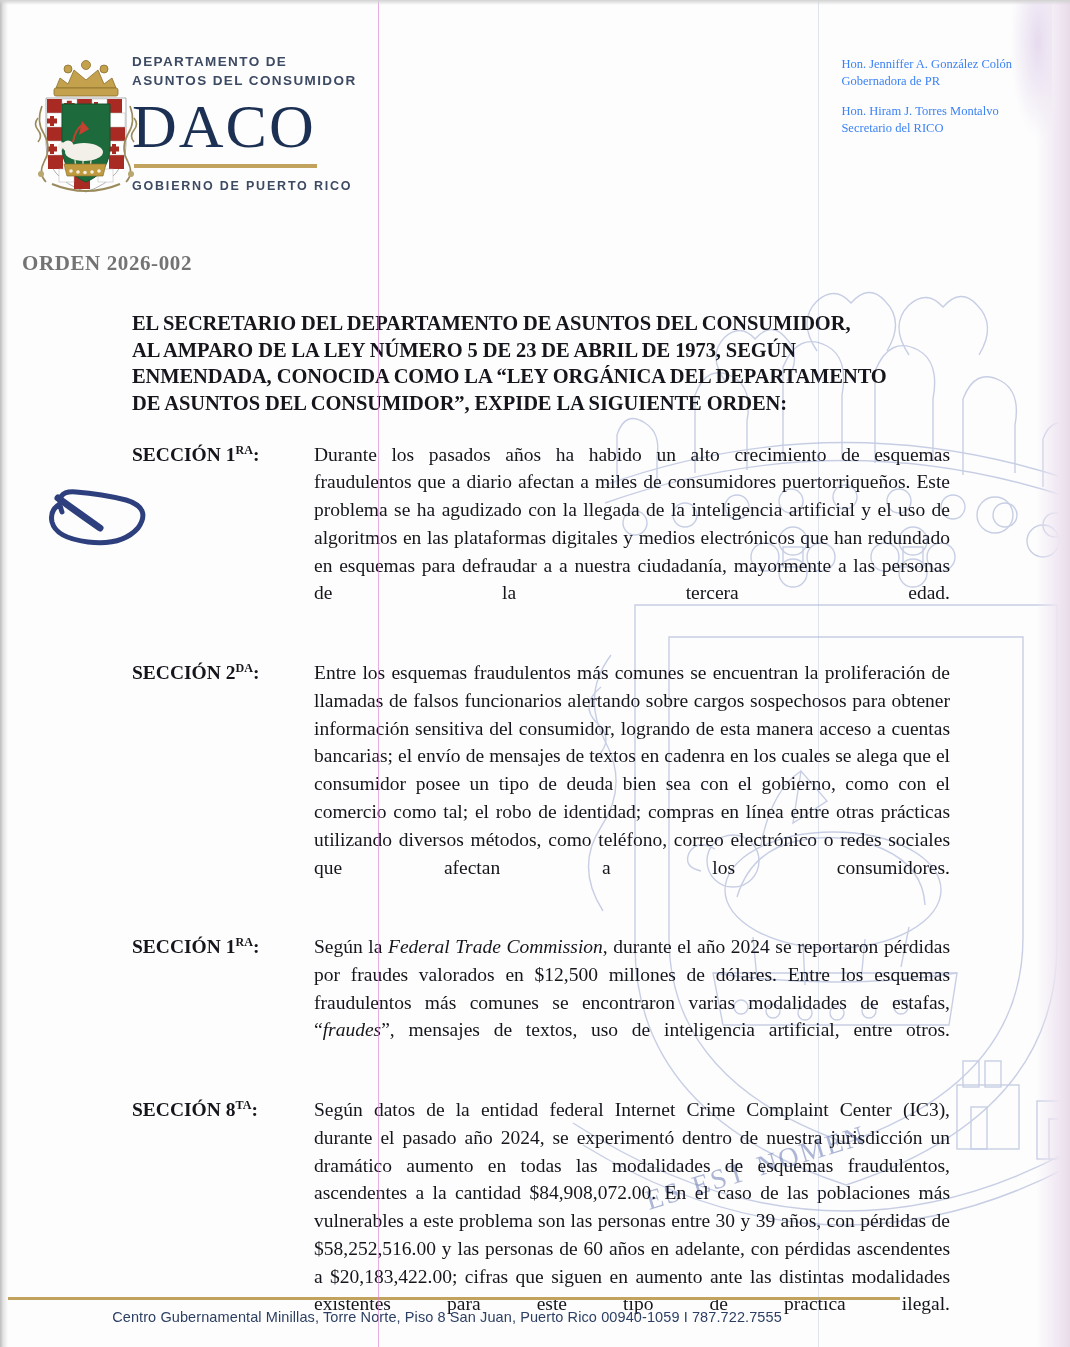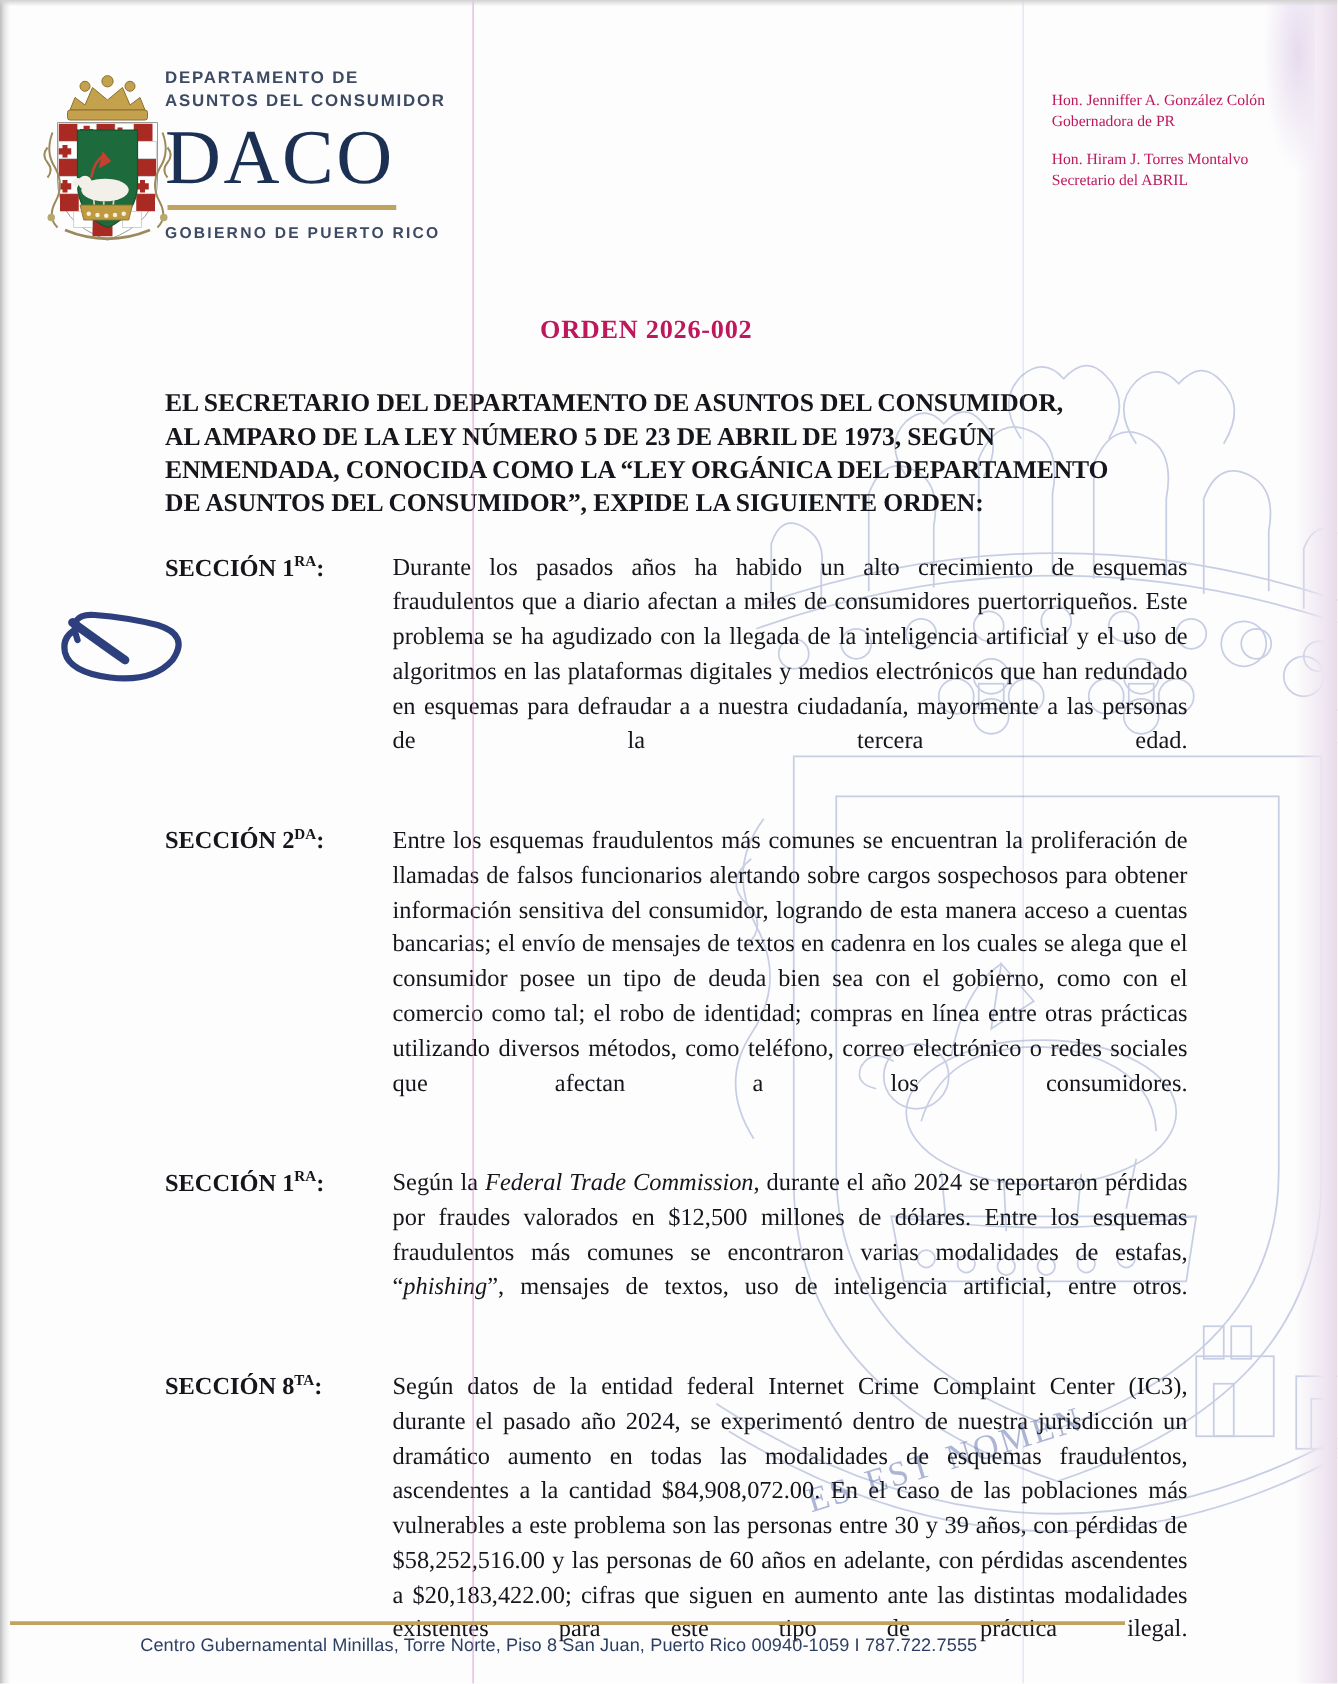--- a/index.html
+++ b/index.html
@@ -74,35 +74,35 @@
     letter-spacing:2px; margin-top:6px; font-weight:normal;
   }
   .brand-rule { width:183px; height:4px; background:#c2a35e; margin:7px 0 11px 2px; }
   .brand-gov {
     font-family:"Liberation Sans", sans-serif;
     font-size:12.5px; font-weight:bold; letter-spacing:1.8px;
     color:#3d4a63; text-transform:uppercase;
   }
 
   .officials {
-    position:absolute; right:58px; top:72px; text-align:left;
+    position:absolute; right:58px; top:56px; text-align:left;
     font-family:"Liberation Serif", serif; font-size:12.5px;
-    color:#be185d; line-height:1.33;
+    color:#3b82f6; line-height:1.33;
   }
   .officials .grp { margin-bottom:14px; }
   .officials .grp:last-child { margin-bottom:0; }
 
   
   .doc-body { position:relative; z-index:6; padding:0 58px 0 0; }
 
   .order-no {
-    text-align:center;
+    text-align:left;
     font-family:"Liberation Serif", serif;
     font-weight:bold; font-size:21px; letter-spacing:0.6px;
-    color:#be185d; margin:26px 0 0 0; padding-left:22px;
+    color:#737373; margin:26px 0 0 0; padding-left:22px;
   }
 
   .preamble {
     margin:34px 0 0 132px; width:818px;
     font-family:"Liberation Serif", serif;
     font-weight:bold; font-size:20.5px; line-height:1.30;
     text-align:justify; color:#15151c; letter-spacing:-0.1px;
   }
   .preamble > span { display:block; }
   .preamble .last { text-align:left; }
@@ -330,21 +330,21 @@
       <div class="brand-gov">GOBIERNO DE PUERTO RICO</div>
     </div>
 
     <div class="officials">
       <div class="grp">
         <div>Hon. Jenniffer A. González Colón</div>
         <div>Gobernadora de PR</div>
       </div>
       <div class="grp">
         <div>Hon. Hiram J. Torres Montalvo</div>
-        <div>Secretario del ABRIL</div>
+        <div>Secretario del RICO</div>
       </div>
     </div>
   </div>
 
   <div class="doc-body">
 
     <div class="order-no">ORDEN 2026-002</div>
 
     <div class="preamble">
       <span>EL SECRETARIO DEL DEPARTAMENTO DE ASUNTOS DEL CONSUMIDOR,</span>
@@ -358,21 +358,21 @@
       <div class="sec-text">Durante los pasados años ha habido un alto crecimiento de esquemas fraudulentos que a diario afectan a miles de consumidores puertorriqueños. Este problema se ha agudizado con la llegada de la inteligencia artificial y el uso de algoritmos en las plataformas digitales y medios electrónicos que han redundado en esquemas para defraudar a a nuestra ciudadanía, mayormente a las personas de la tercera edad.</div>
     </div>
 
     <div class="section">
       <div class="sec-label"><span>SECCIÓN 2</span><sup>DA</sup><span>:</span></div>
       <div class="sec-text">Entre los esquemas fraudulentos más comunes se encuentran la proliferación de llamadas de falsos funcionarios alertando sobre cargos sospechosos para obtener información sensitiva del consumidor, logrando de esta manera acceso a cuentas bancarias; el envío de mensajes de textos en cadenra en los cuales se alega que el consumidor posee un tipo de deuda bien sea con el gobierno, como con el comercio como tal; el robo de identidad; compras en línea entre otras prácticas utilizando diversos métodos, como teléfono, correo electrónico o redes sociales que afectan a los consumidores.</div>
     </div>
 
     <div class="section">
       <div class="sec-label"><span>SECCIÓN 1</span><sup>RA</sup><span>:</span></div>
-      <div class="sec-text"><span>Según la </span><em>Federal Trade Commission</em><span>, durante el año 2024 se reportaron pérdidas por fraudes valorados en $12,500 millones de dólares. Entre los esquemas fraudulentos más comunes se encontraron varias modalidades de estafas, “</span><em>phishing</em><span>”, mensajes de textos, uso de inteligencia artificial, entre otros.</span></div>
+      <div class="sec-text"><span>Según la </span><em>Federal Trade Commission</em><span>, durante el año 2024 se reportaron pérdidas por fraudes valorados en $12,500 millones de dólares. Entre los esquemas fraudulentos más comunes se encontraron varias modalidades de estafas, “</span><em>fraudes</em><span>”, mensajes de textos, uso de inteligencia artificial, entre otros.</span></div>
     </div>
 
     <div class="section">
       <div class="sec-label"><span>SECCIÓN 8</span><sup>TA</sup><span>:</span></div>
       <div class="sec-text">Según datos de la entidad federal Internet Crime Complaint Center (IC3), durante el pasado año 2024, se experimentó dentro de nuestra jurisdicción un dramático aumento en todas las modalidades de esquemas fraudulentos, ascendentes a la cantidad $84,908,072.00. En el caso de las poblaciones más vulnerables a este problema son las personas entre 30 y 39 años, con pérdidas de $58,252,516.00 y las personas de 60 años en adelante, con pérdidas ascendentes a $20,183,422.00; cifras que siguen en aumento ante las distintas modalidades existentes para este tipo de práctica ilegal.</div>
     </div>
   </div>
 
   <div class="ink-mark">
     <svg viewBox="0 0 132 84">

